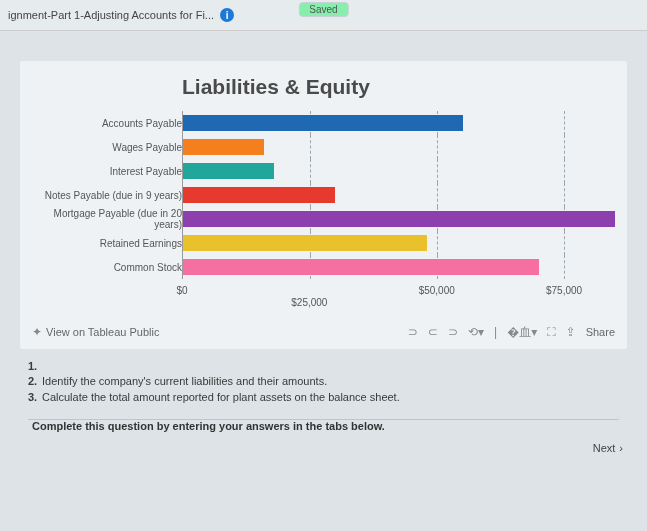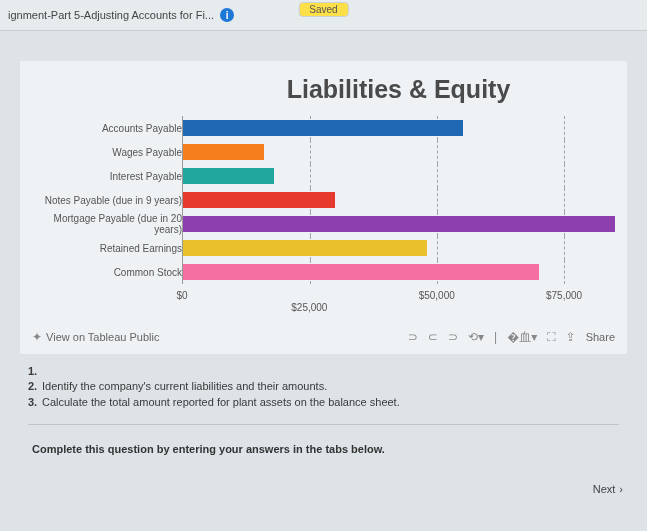--- a/index.html
+++ b/index.html
@@ -33,39 +33,38 @@
     color: #fff;
     font-size: 10px;
     font-weight: bold;
     margin-left: 6px;
   }
   .saved-pill {
     position: absolute;
     left: 50%;
     transform: translateX(-50%);
     top: 2px;
-    background: #fde047;
+    background: #86efac;
     border: 1px solid #c9d1d6;
     border-radius: 4px;
     font-size: 10px;
     padding: 1px 10px;
     color: #555;
   }
   .card {
     margin: 30px 20px 10px 20px;
     background: #eef2f4;
     border-radius: 2px;
     padding: 10px 12px 8px 12px;
   }
   .chart-title {
-    font-size: 25px;
+    font-size: 21px;
     font-weight: bold;
     color: #4a4a4a;
     margin: 4px 0 12px 150px;
-    text-align: center;
   }
   .chart-area {
     display: flex;
     flex-direction: column;
     margin-bottom: 6px;
   }
   .row {
     display: flex;
     align-items: center;
     height: 24px;
@@ -133,38 +132,38 @@
     color: #3a3a3a;
     line-height: 1.4;
   }
   .instructions div { display:flex; }
   .instructions .num { font-weight:bold; width:14px; flex-shrink:0; }
   .tab-hint {
     margin: 14px 28px 8px 28px;
     font-size: 11px;
     font-weight: bold;
     color: #333;
-    padding: 18px 4px;
+    padding: 0 4px;
     border-top: 1px solid #bfc5c9;
   }
   .footer-nav {
     display:flex;
     justify-content:flex-end;
     align-items:center;
     padding: 2px 24px 4px 0;
     font-size: 11px;
     color:#444;
     gap:4px;
   }
 </style>
 </head>
 <body>
 
 <div class="top-bar">
-  <span class="breadcrumb">ignment-Part 5-Adjusting Accounts for Fi...</span>
+  <span class="breadcrumb">ignment-Part 1-Adjusting Accounts for Fi...</span>
   <span class="info-icon">i</span>
   <span class="saved-pill">Saved</span>
 </div>
 
 <div class="card">
   <div class="chart-title">Liabilities &amp; Equity</div>
   <div class="chart-area" id="chart-area">
       <div class="row">
         <div class="row-label">Accounts Payable</div>
         <div class="plot">

